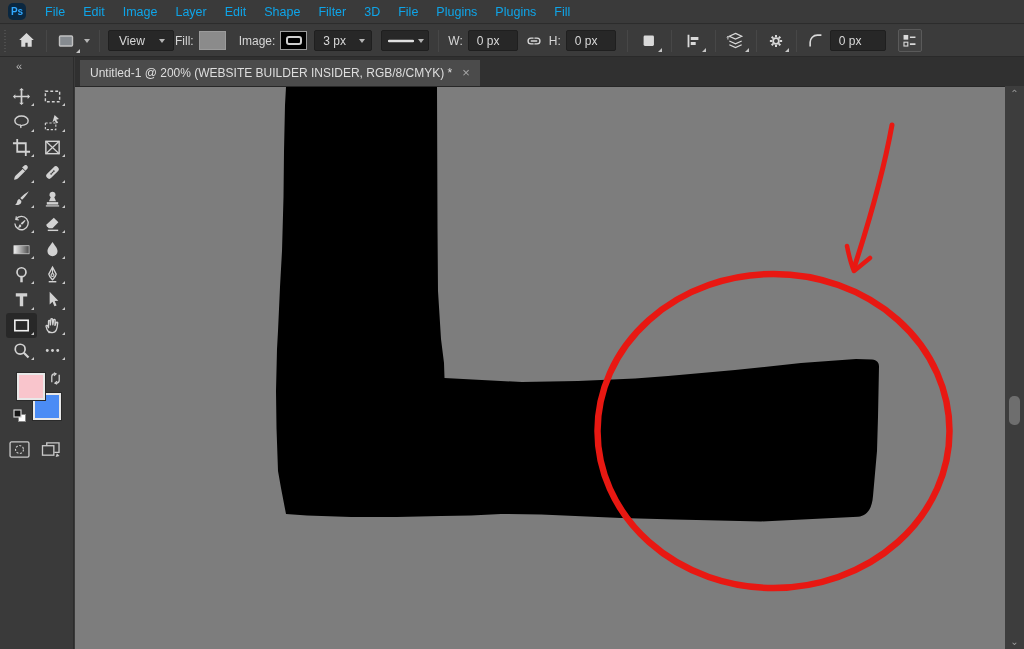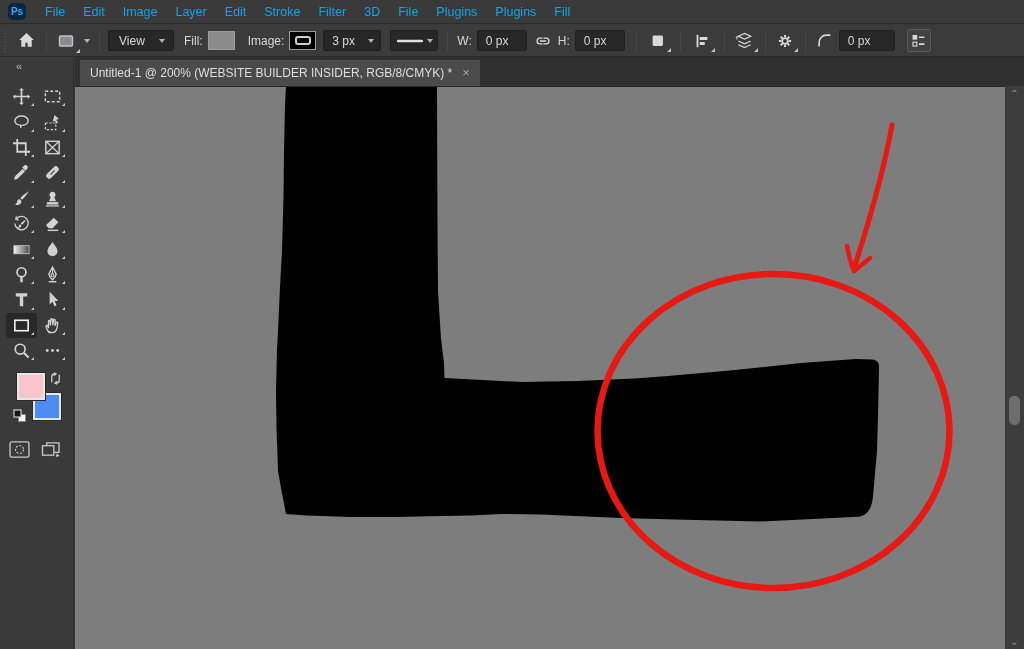--- a/index.html
+++ b/index.html
@@ -80,21 +80,21 @@
 </head>
 <body>
 
 <div class="menubar">
   <div class="ps-logo">Ps</div>
   <span class="menu-item">File</span>
   <span class="menu-item">Edit</span>
   <span class="menu-item">Image</span>
   <span class="menu-item">Layer</span>
   <span class="menu-item">Edit</span>
-  <span class="menu-item">Stroke</span>
+  <span class="menu-item">Shape</span>
   <span class="menu-item">Filter</span>
   <span class="menu-item">3D</span>
   <span class="menu-item">File</span>
   <span class="menu-item">Plugins</span>
   <span class="menu-item">Plugins</span>
   <span class="menu-item">Fill</span>
 </div>
 
 <div class="optionsbar">
   <div class="grip"></div>
@@ -108,21 +108,21 @@
     <svg width="20" height="20" viewBox="0 0 20 20">
         <rect x="3.5" y="5" width="13" height="10" rx="1" fill="#868b90" stroke="#c2c2c2" stroke-width="1.4"></rect>
       </svg>
   </div>
   <div class="chev" style="margin-left:8px"></div>
   <div class="osep" style="margin-left:9px"></div>
   <div class="well" style="margin-left:8px; width:66px; padding-left:10px; justify-content:space-between">
     <span>View</span>
     <span class="chev" style="margin-right:8px"></span>
   </div>
-  <span style="margin-left:10px">Fill:</span>
+  <span style="margin-left:1px">Fill:</span>
   <div class="swatch" style="margin-left: 5px; background: rgb(139, 139, 139);"></div>
   <span style="margin-left:13px">Image:</span>
   <div class="swatch stroke-swatch" style="margin-left:5px">
       <div class="ring"></div>
     </div>
   <div class="well" style="margin-left:7px; width:58px; padding-left:8px; justify-content:space-between">
     <span>3 px</span>
     <span class="chev" style="margin-right:6px"></span>
   </div>
   <div class="well" style="margin-left:9px; width:48px; padding-left:6px; justify-content:space-between">

